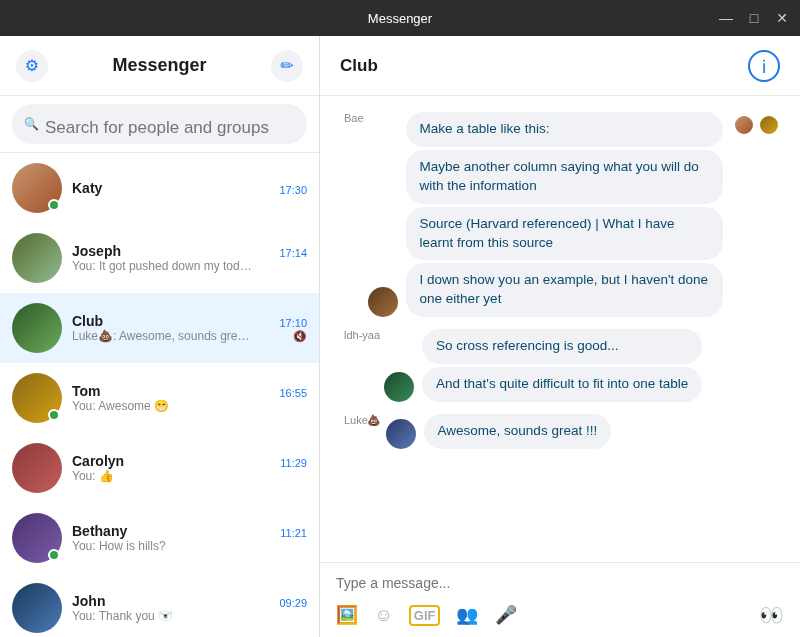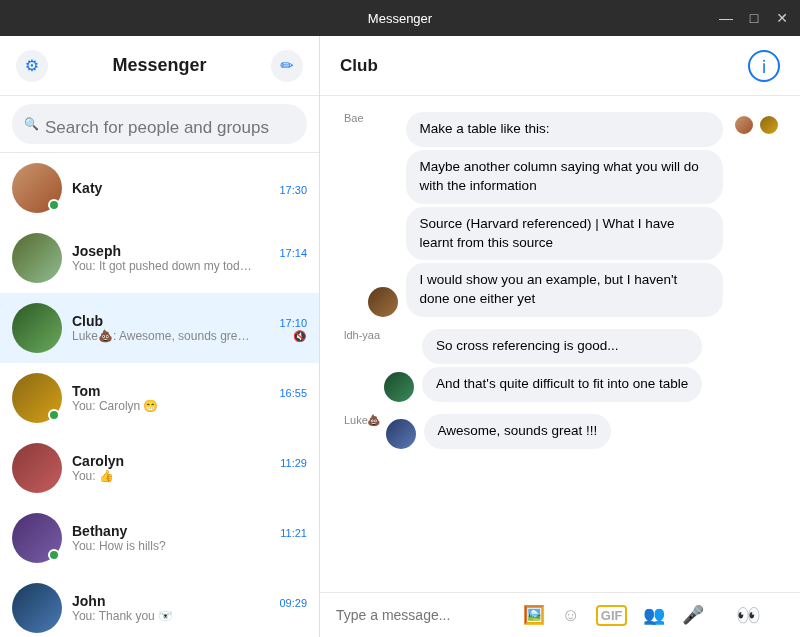--- a/index.html
+++ b/index.html
@@ -221,21 +221,21 @@
       justify-content: center;
       font-size: 14px;
       overflow: hidden;
     }
     .msg-bubbles { display: flex; flex-direction: column; gap: 3px; max-width: 380px; }
     .msg-bubble {
       background: #f0f2f5;
       border-radius: 18px;
       padding: 8px 14px;
       font-size: 13.5px;
-      color: #000000;
+      color: #0c4a6e;
       line-height: 1.4;
     }
     .reactions-row {
       display: flex;
       gap: 3px;
       margin-top: 2px;
       padding-left: 6px;
     }
     .reaction-avatar {
       width: 22px;
@@ -243,20 +243,21 @@
       border-radius: 50%;
       background: #ccc;
       border: 2px solid #fff;
     }
 
     
     .chat-input-area {
       border-top: 1px solid #e8e8e8;
       padding: 8px 16px;
       display: flex;
+      flex-direction: column;
       gap: 6px;
     }
     .chat-input-row {
       display: flex;
       align-items: center;
       gap: 6px;
     }
     .chat-input {
       flex: 1;
       border: none;
@@ -371,21 +372,21 @@
         <div class="conv-item">
           <div class="avatar-wrap">
             <div class="avatar av-tom"></div>
             <div class="online-badge"></div>
           </div>
           <div class="conv-info">
             <div class="conv-name-row">
               <span class="conv-name">Tom</span>
               <span class="conv-time">16:55</span>
             </div>
-            <div class="conv-preview">You: Carolyn 😁</div>
+            <div class="conv-preview">You: Awesome 😁</div>
           </div>
         </div>
         <div class="conv-item">
           <div class="avatar-wrap">
             <div class="avatar av-carolyn"></div>
           </div>
           <div class="conv-info">
             <div class="conv-name-row">
               <span class="conv-name">Carolyn</span>
               <span class="conv-time">11:29</span>
@@ -429,21 +430,21 @@
 
     <div class="chat-messages" id="chat-messages">
     <div class="msg-group">
           <div class="msg-sender-name">Bae</div>
           <div class="msg-bubble-wrap">
             <div class="msg-sender-avatar av-bae"></div>
             <div class="msg-bubbles">
               <div class="msg-bubble">Make a table like this:</div>
               <div class="msg-bubble">Maybe another column saying what you will do with the information</div>
               <div class="msg-bubble">Source (Harvard referenced)  |  What I have learnt from this source</div>
-              <div class="msg-bubble">I would show you an example, but I haven't done one either yet</div>
+              <div class="msg-bubble">I down show you an example, but I haven't done one either yet</div>
             </div>
           </div>
           <div class="reactions-row">
             <div class="reaction-avatar av-katy"></div>
             <div class="reaction-avatar av-tom"></div>
           </div>
         </div>
         <div class="msg-group">
           <div class="msg-sender-name">ldh-yaa</div>
           <div class="msg-bubble-wrap">

